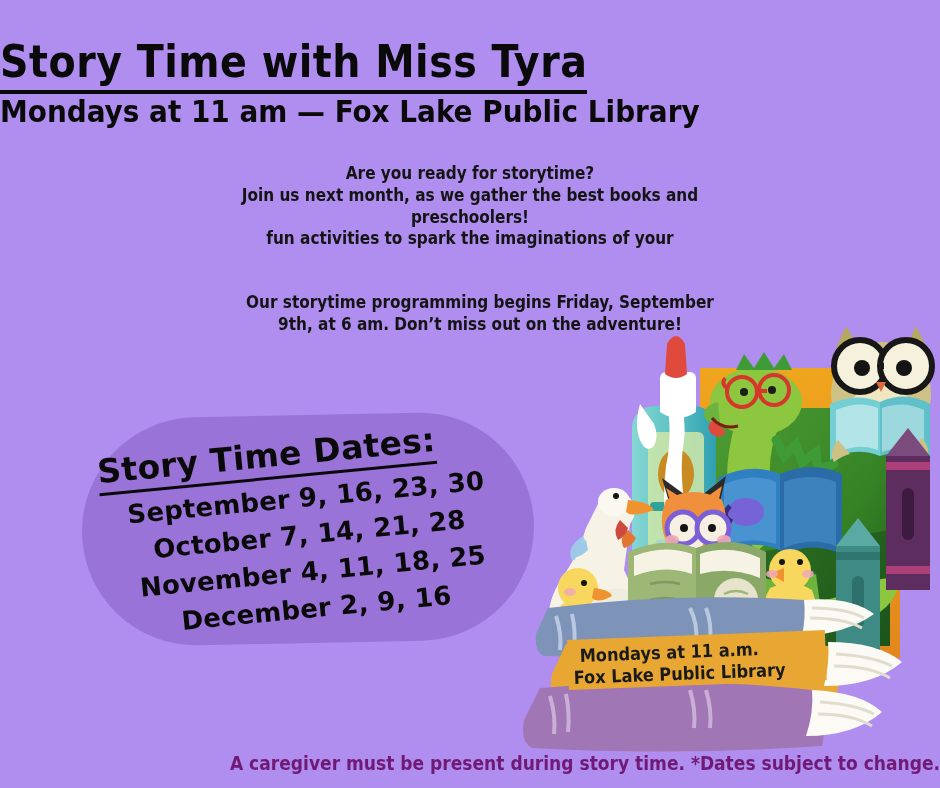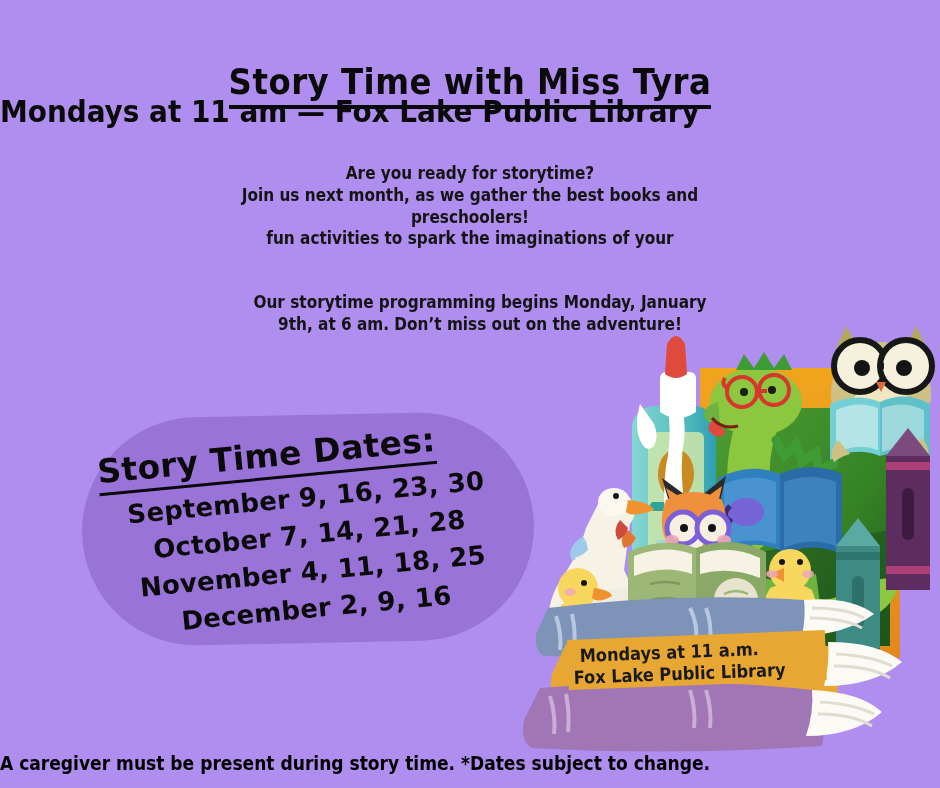--- a/index.html
+++ b/index.html
@@ -20,29 +20,27 @@
     background: #b08ef0;
     overflow: hidden;
   }
 
   
   .title {
     position: absolute;
     top: 40px;
     left: 0;
     width: 940px;
-    text-align: center;
     font-family: "DejaVu Sans Condensed", "Liberation Sans Narrow", "Liberation Sans", sans-serif;
-    font-size: 36px;
+    font-size: 44px;
     font-weight: 700;
     letter-spacing: 0.5px;
     color: #0a0a0a;
     line-height: 1;
     white-space: nowrap;
-    margin-top: 24px;
   }
   .title span.u {
     border-bottom: 4px solid #0a0a0a;
     padding-bottom: 3px;
   }
   .subtitle {
     position: absolute;
     top: 94px;
     left: 0;
     width: 940px;
@@ -113,25 +111,25 @@
     letter-spacing: 0.2px;
   }
   #date-list { margin-top: 8px; padding-right: 6px; }
 
   
   #footer-note {
     position: absolute;
     left: 0;
     top: 752px;
     width: 940px;
-    text-align: left;
+    text-align: right;
     font-family: "DejaVu Sans Condensed", "Liberation Sans Narrow", "Liberation Sans", sans-serif;
     font-size: 19px;
     font-weight: 600;
-    color: #000000;
+    color: #701a75;
   }
 
   
   #illustration {
     position: absolute;
     left: 540;
     top: 0;
     width: 940px;
     height: 788px;
     pointer-events: none;
@@ -149,21 +147,21 @@
   <div class="subtitle">Mondays at 11 am — Fox Lake Public Library</div>
 
   <div class="para" id="para-intro">
     <div>Are you ready for storytime?</div>
     <div>Join us next month, as we gather the best books and</div>
     <div>preschoolers!</div>
     <div>fun activities to spark the imaginations of your</div>
   </div>
 
   <div class="para" id="para-start">
-    <div>Our storytime programming begins Monday, January</div>
+    <div>Our storytime programming begins Friday, September</div>
     <div>9th, at 6 am. Don’t miss out on the adventure!</div>
   </div>
 
   <div id="dates-pill"></div>
   <div id="dates-content">
     <div id="dates-heading">
       <span class="u2">Story Time Dates:</span>
     </div>
     <div id="date-list">
       <div class="date-line">September 9, 16, 23, 30</div>

